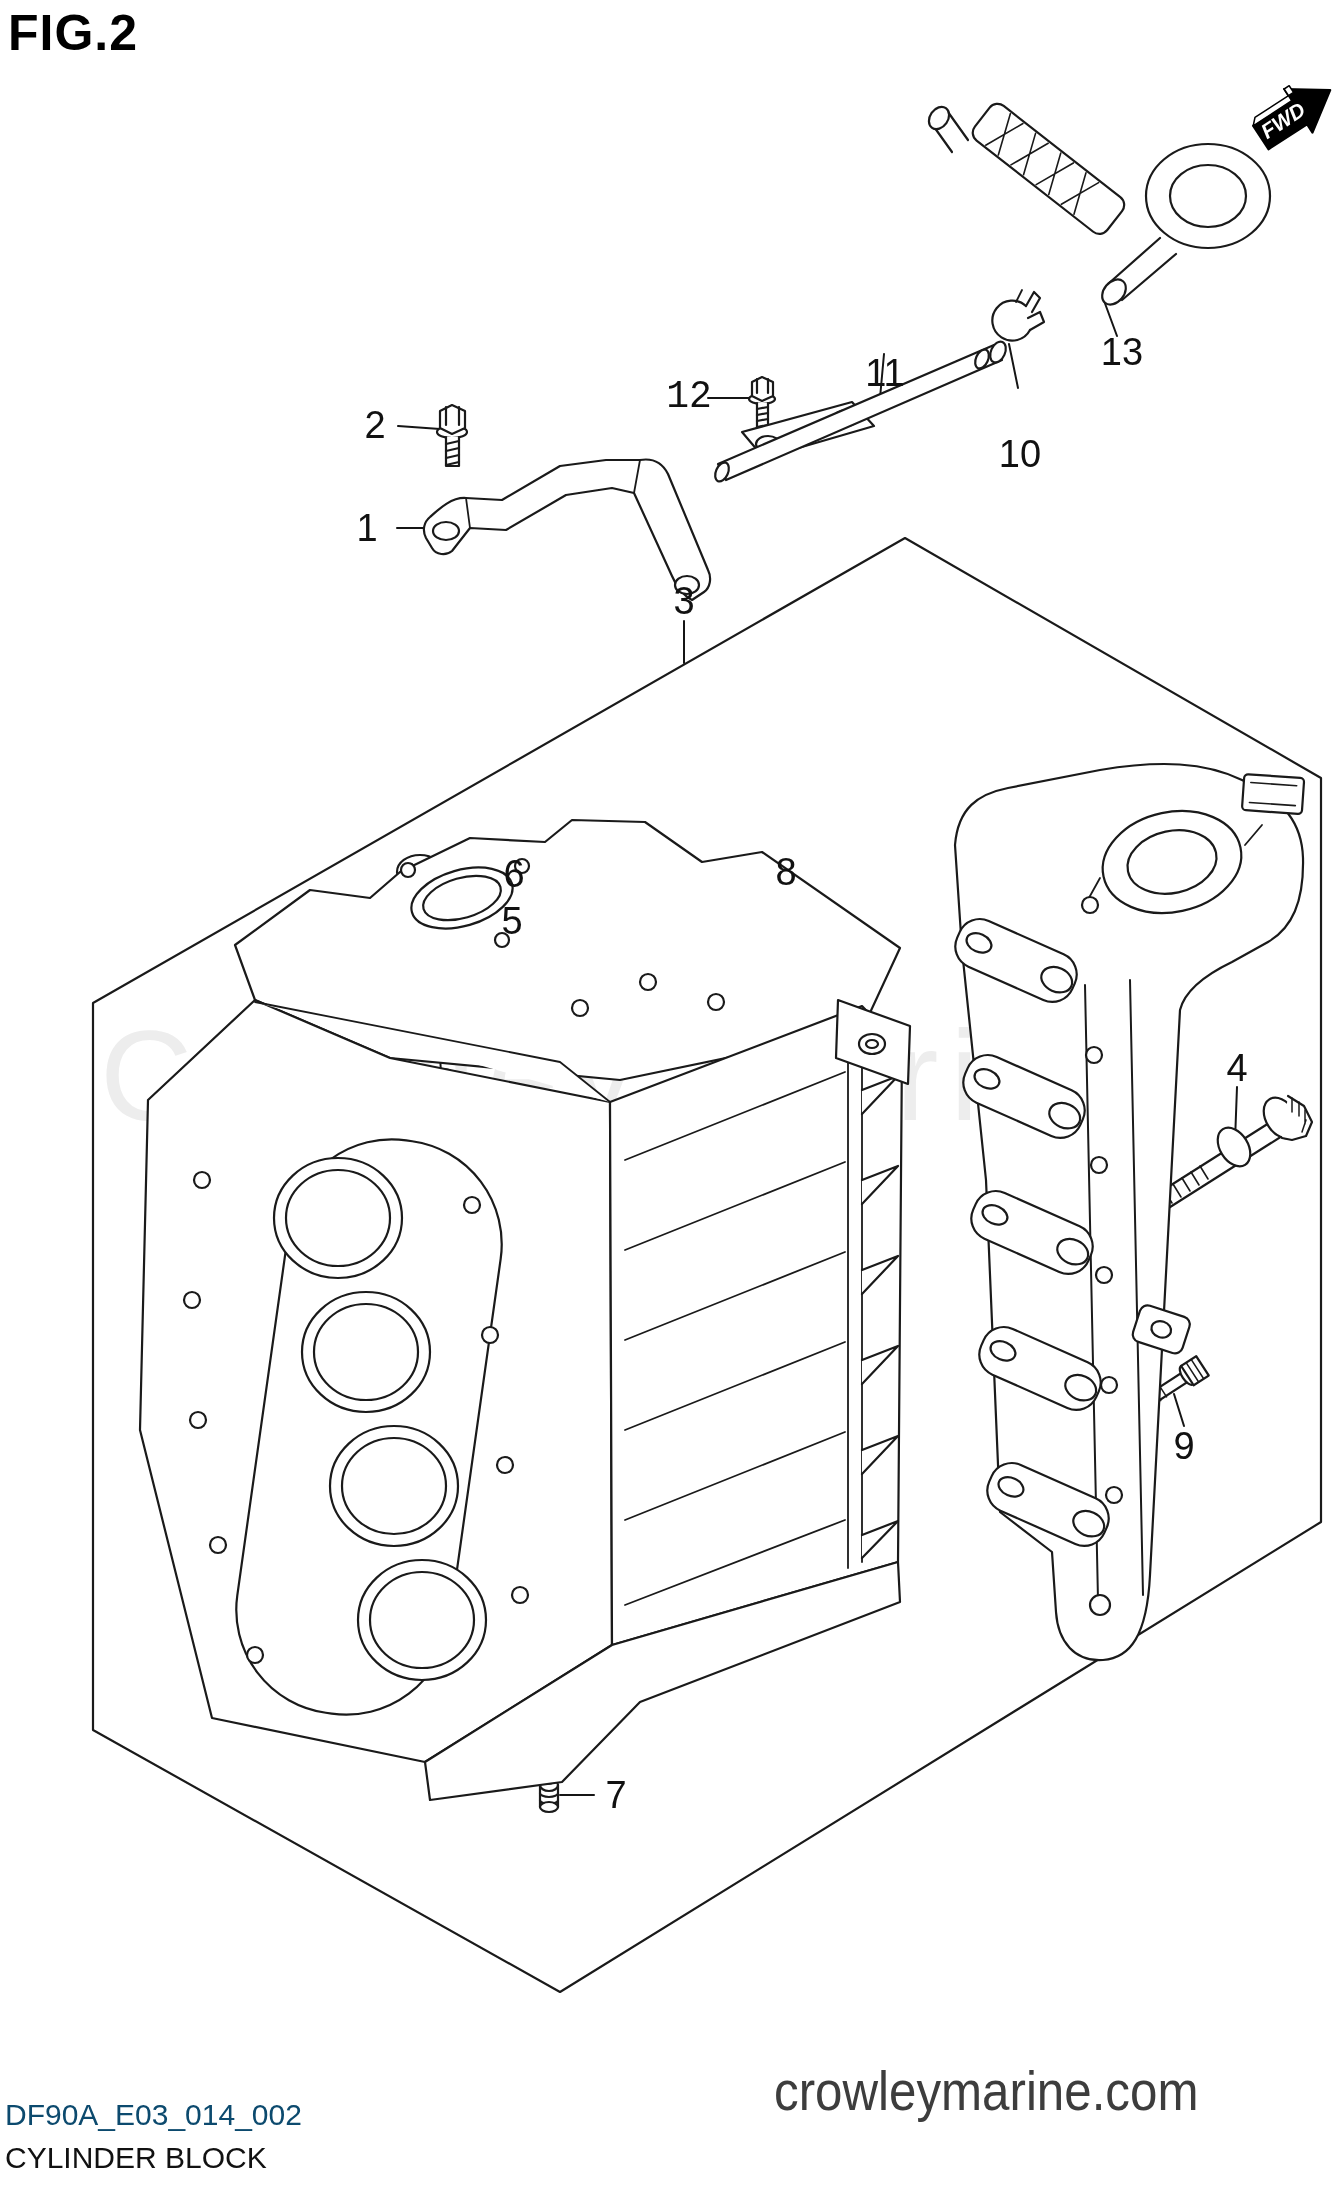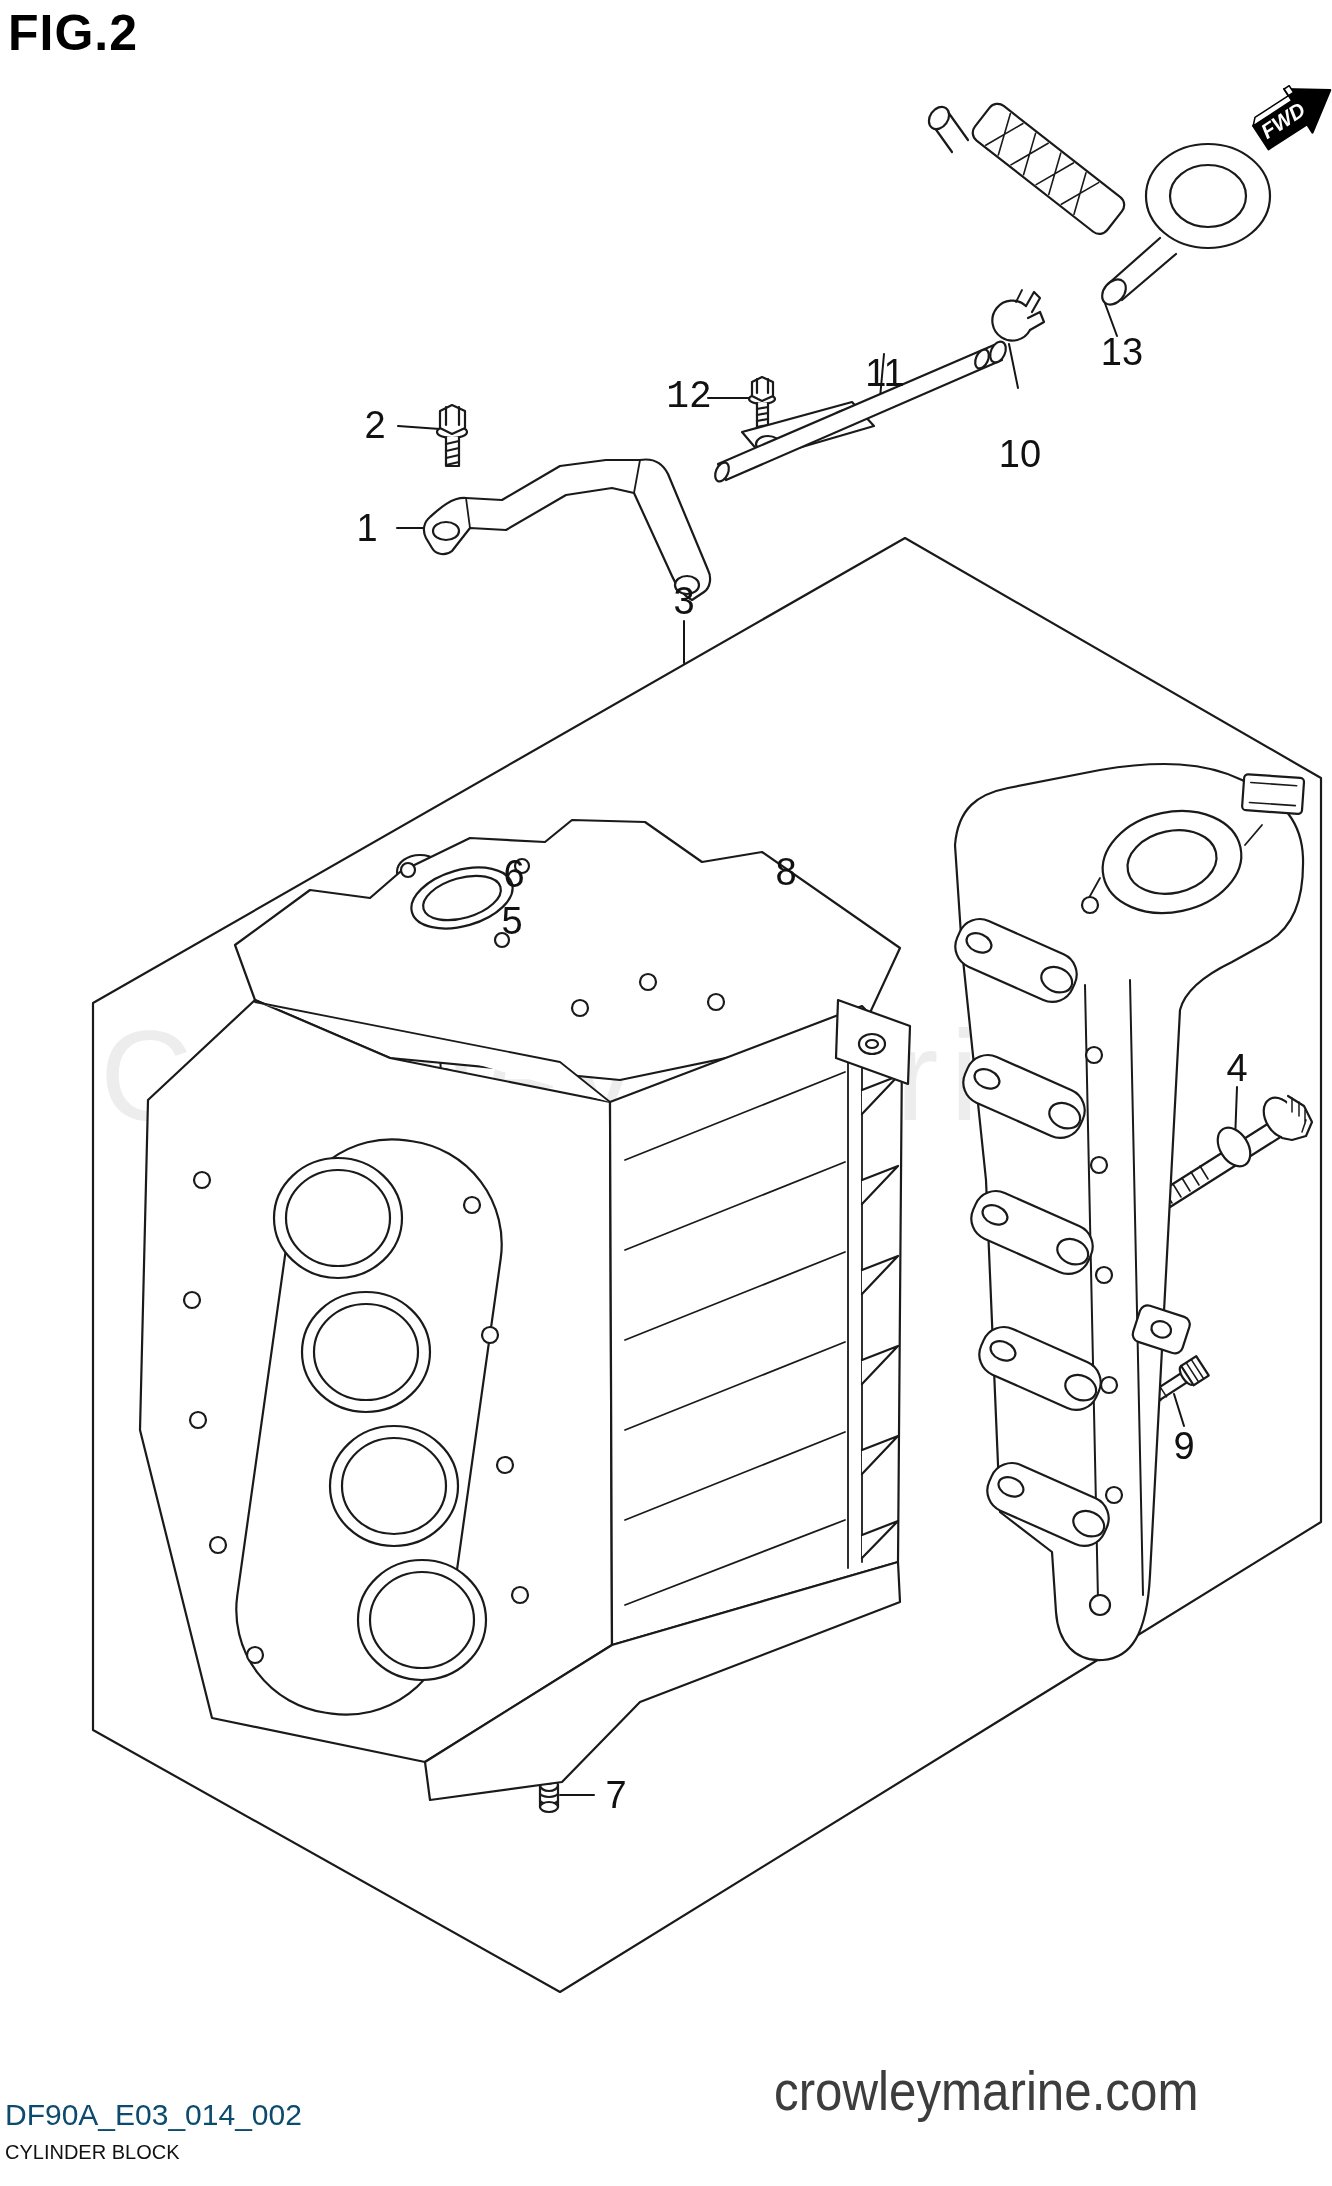--- a/index.html
+++ b/index.html
@@ -5,21 +5,21 @@
   html,body{margin:0;padding:0;background:#ffffff;}
   #page{position:relative;width:1332px;height:2186px;background:#fff;overflow:hidden;
         font-family:"Liberation Sans", sans-serif;text-align:right;}
   .fig-title{position:absolute;left:8px;top:4px;font-size:50px;font-weight:bold;color:#000;letter-spacing:1px;}
   .watermark{position:absolute;left:100px;top:1002px;font-size:128px;color:#ededed;
              letter-spacing:12px;white-space:nowrap;z-index:1;}
   svg.diagram{position:absolute;left:0;top:0;z-index:2;}
   .callout{position:absolute;transform:translate(-50%,-50%);font-size:38px;color:#111;
            z-index:3;line-height:1;}
   .footer-code{position:absolute;left:5px;top:2098px;font-size:30px;color:#0c4a6e;z-index:3;}
-  .footer-group{position:absolute;left:5px;top:2141px;font-size:20px;color:#111;z-index:3;}
+  .footer-group{position:absolute;left:5px;top:2141px;font-size:30px;color:#111;z-index:3;}
   .site{position:absolute;left:774px;top:2058px;font-size:56px;color:#3d3d3d;z-index:3;
         transform:scaleX(0.88);transform-origin:left top;letter-spacing:0px;}
 </style>
 </head>
 <body>
 
 <div id="page">
 
   <div class="fig-title">FIG.2</div>
 

